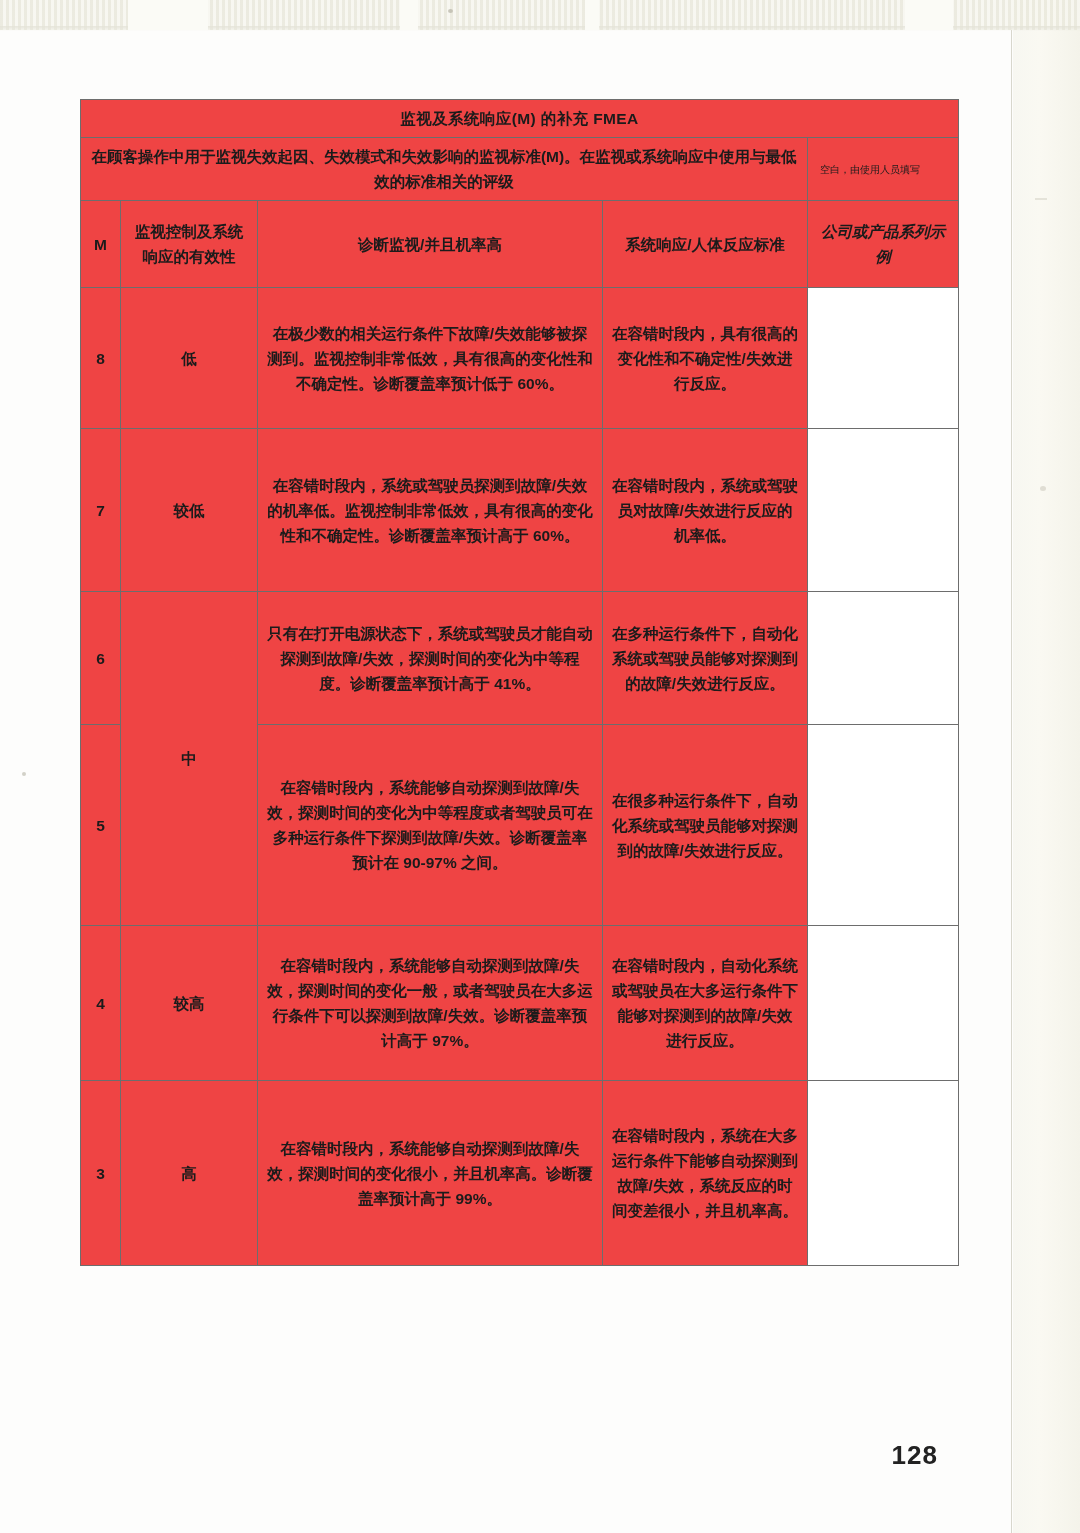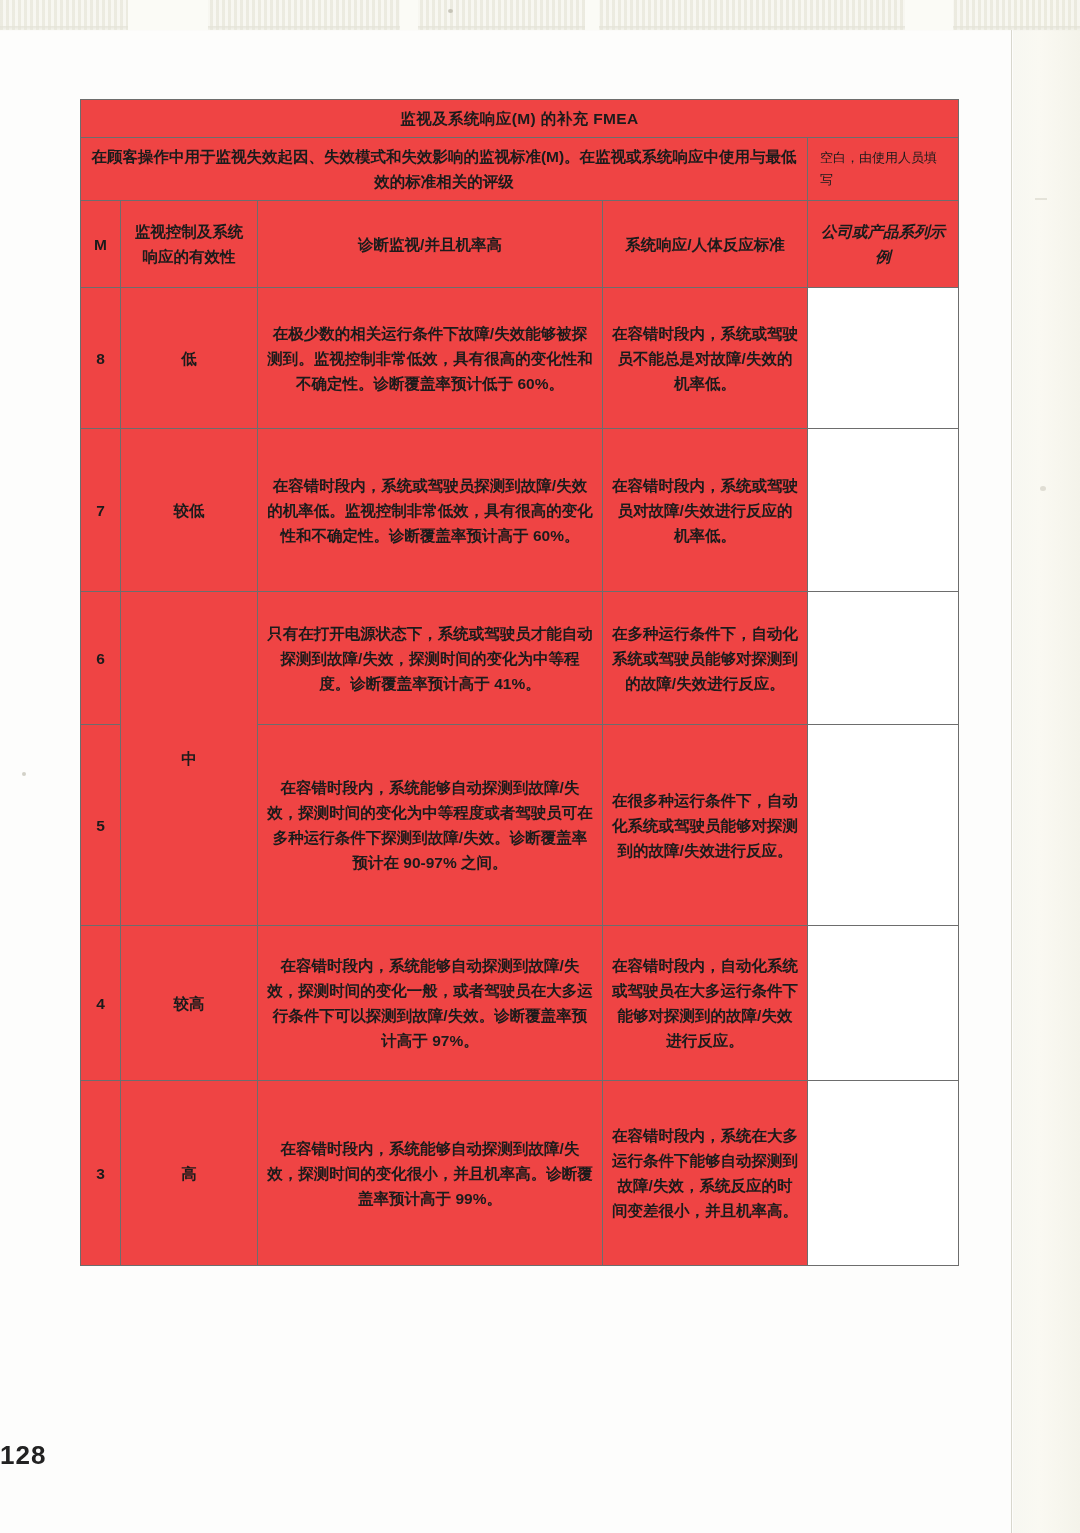--- a/index.html
+++ b/index.html
@@ -115,21 +115,21 @@
   
   .row-desc td {
     font-weight: bold;
     font-size: 16px;
     line-height: 1.72;
     padding: 9px 10px 10px;
     margin-left: 44px;
   }
   .row-desc td.blank-note {
     font-weight: normal;
-    font-size: 13px;
+    font-size: 10px;
     line-height: 1.72;
     text-align: left;
     padding-left: 12px;
   }
   
   .row-colhead td {
     font-weight: bold;
     font-size: 16px;
     line-height: 1.62;
     padding: 12px 8px;
@@ -166,21 +166,21 @@
   tr.r5  td { height: 188px; }
   tr.r4  td { height: 142px; }
   tr.r3  td { height: 172px; }
 
   
   .page-number {
     position: absolute;
     left: 0;
     top: 1440px;
     width: 938px;
-    text-align: left;
+    text-align: right;
     font-size: 26px;
     font-weight: bold;
     color: #222;
     letter-spacing: 1px;
   }
 </style>
 </head>
 <body>
 
 <div class="scan-page"></div>
@@ -220,21 +220,21 @@
         <td>监视控制及系统响应的有效性</td>
         <td>诊断监视/并且机率高</td>
         <td>系统响应/人体反应标准</td>
         <td class="col-example">公司或产品系列示例</td>
       </tr>
 
       <tr class="r8">
         <td class="cell-m">8</td>
         <td class="cell-eff">低</td>
         <td class="cell-text">在极少数的相关运行条件下故障/失效能够被探测到。监视控制非常低效，具有很高的变化性和不确定性。诊断覆盖率预计低于 60%。</td>
-        <td class="cell-text">在容错时段内，系统或驾驶员不能总是对故障/失效的机率低。</td>
+        <td class="cell-text">在容错时段内，具有很高的变化性和不确定性/失效进行反应。</td>
         <td class="cell-blank"></td>
       </tr>
 
       <tr class="r7">
         <td class="cell-m">7</td>
         <td class="cell-eff">较低</td>
         <td class="cell-text">在容错时段内，系统或驾驶员探测到故障/失效的机率低。监视控制非常低效，具有很高的变化性和不确定性。诊断覆盖率预计高于 60%。</td>
         <td class="cell-text">在容错时段内，系统或驾驶员对故障/失效进行反应的机率低。</td>
         <td class="cell-blank"></td>
       </tr>

